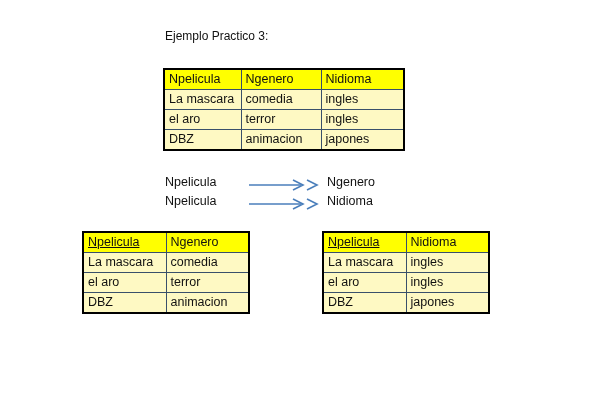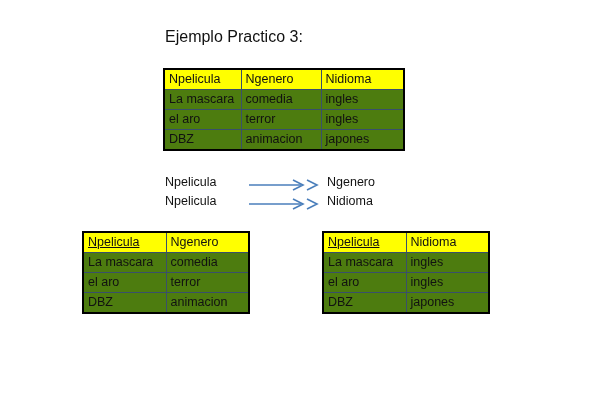--- a/index.html
+++ b/index.html
@@ -18,21 +18,21 @@
     position: relative;
     width: 600px;
     height: 400px;
   }
 
   
   .doc-title {
     position: absolute;
     left: 165px;
     top: 28px;
-    font-size: 16px;
+    font-size: 12px;
     line-height: 17px;
     color: #111111;
     white-space: nowrap;
   }
 
   
   .rel-table {
     position: absolute;
     border-collapse: collapse;
     border: 2px solid #000000;
@@ -49,21 +49,21 @@
     white-space: nowrap;
     overflow: hidden;
     color: #111111;
     height: 18px;
     box-sizing: border-box;
   }
   .rel-table thead th {
     background: #ffff00;
   }
   .rel-table tbody td {
-    background: #4d7c0f;
+    background: #fef9c3;
   }
   .pk {
     text-decoration: underline;
   }
 
   
   #table-main { left: 163px; top: 68px; width: 240px; }
   #table-main .c0 { width: 77px; }
   #table-main .c1 { width: 80px; }
   #table-main .c2 { width: 83px; }

